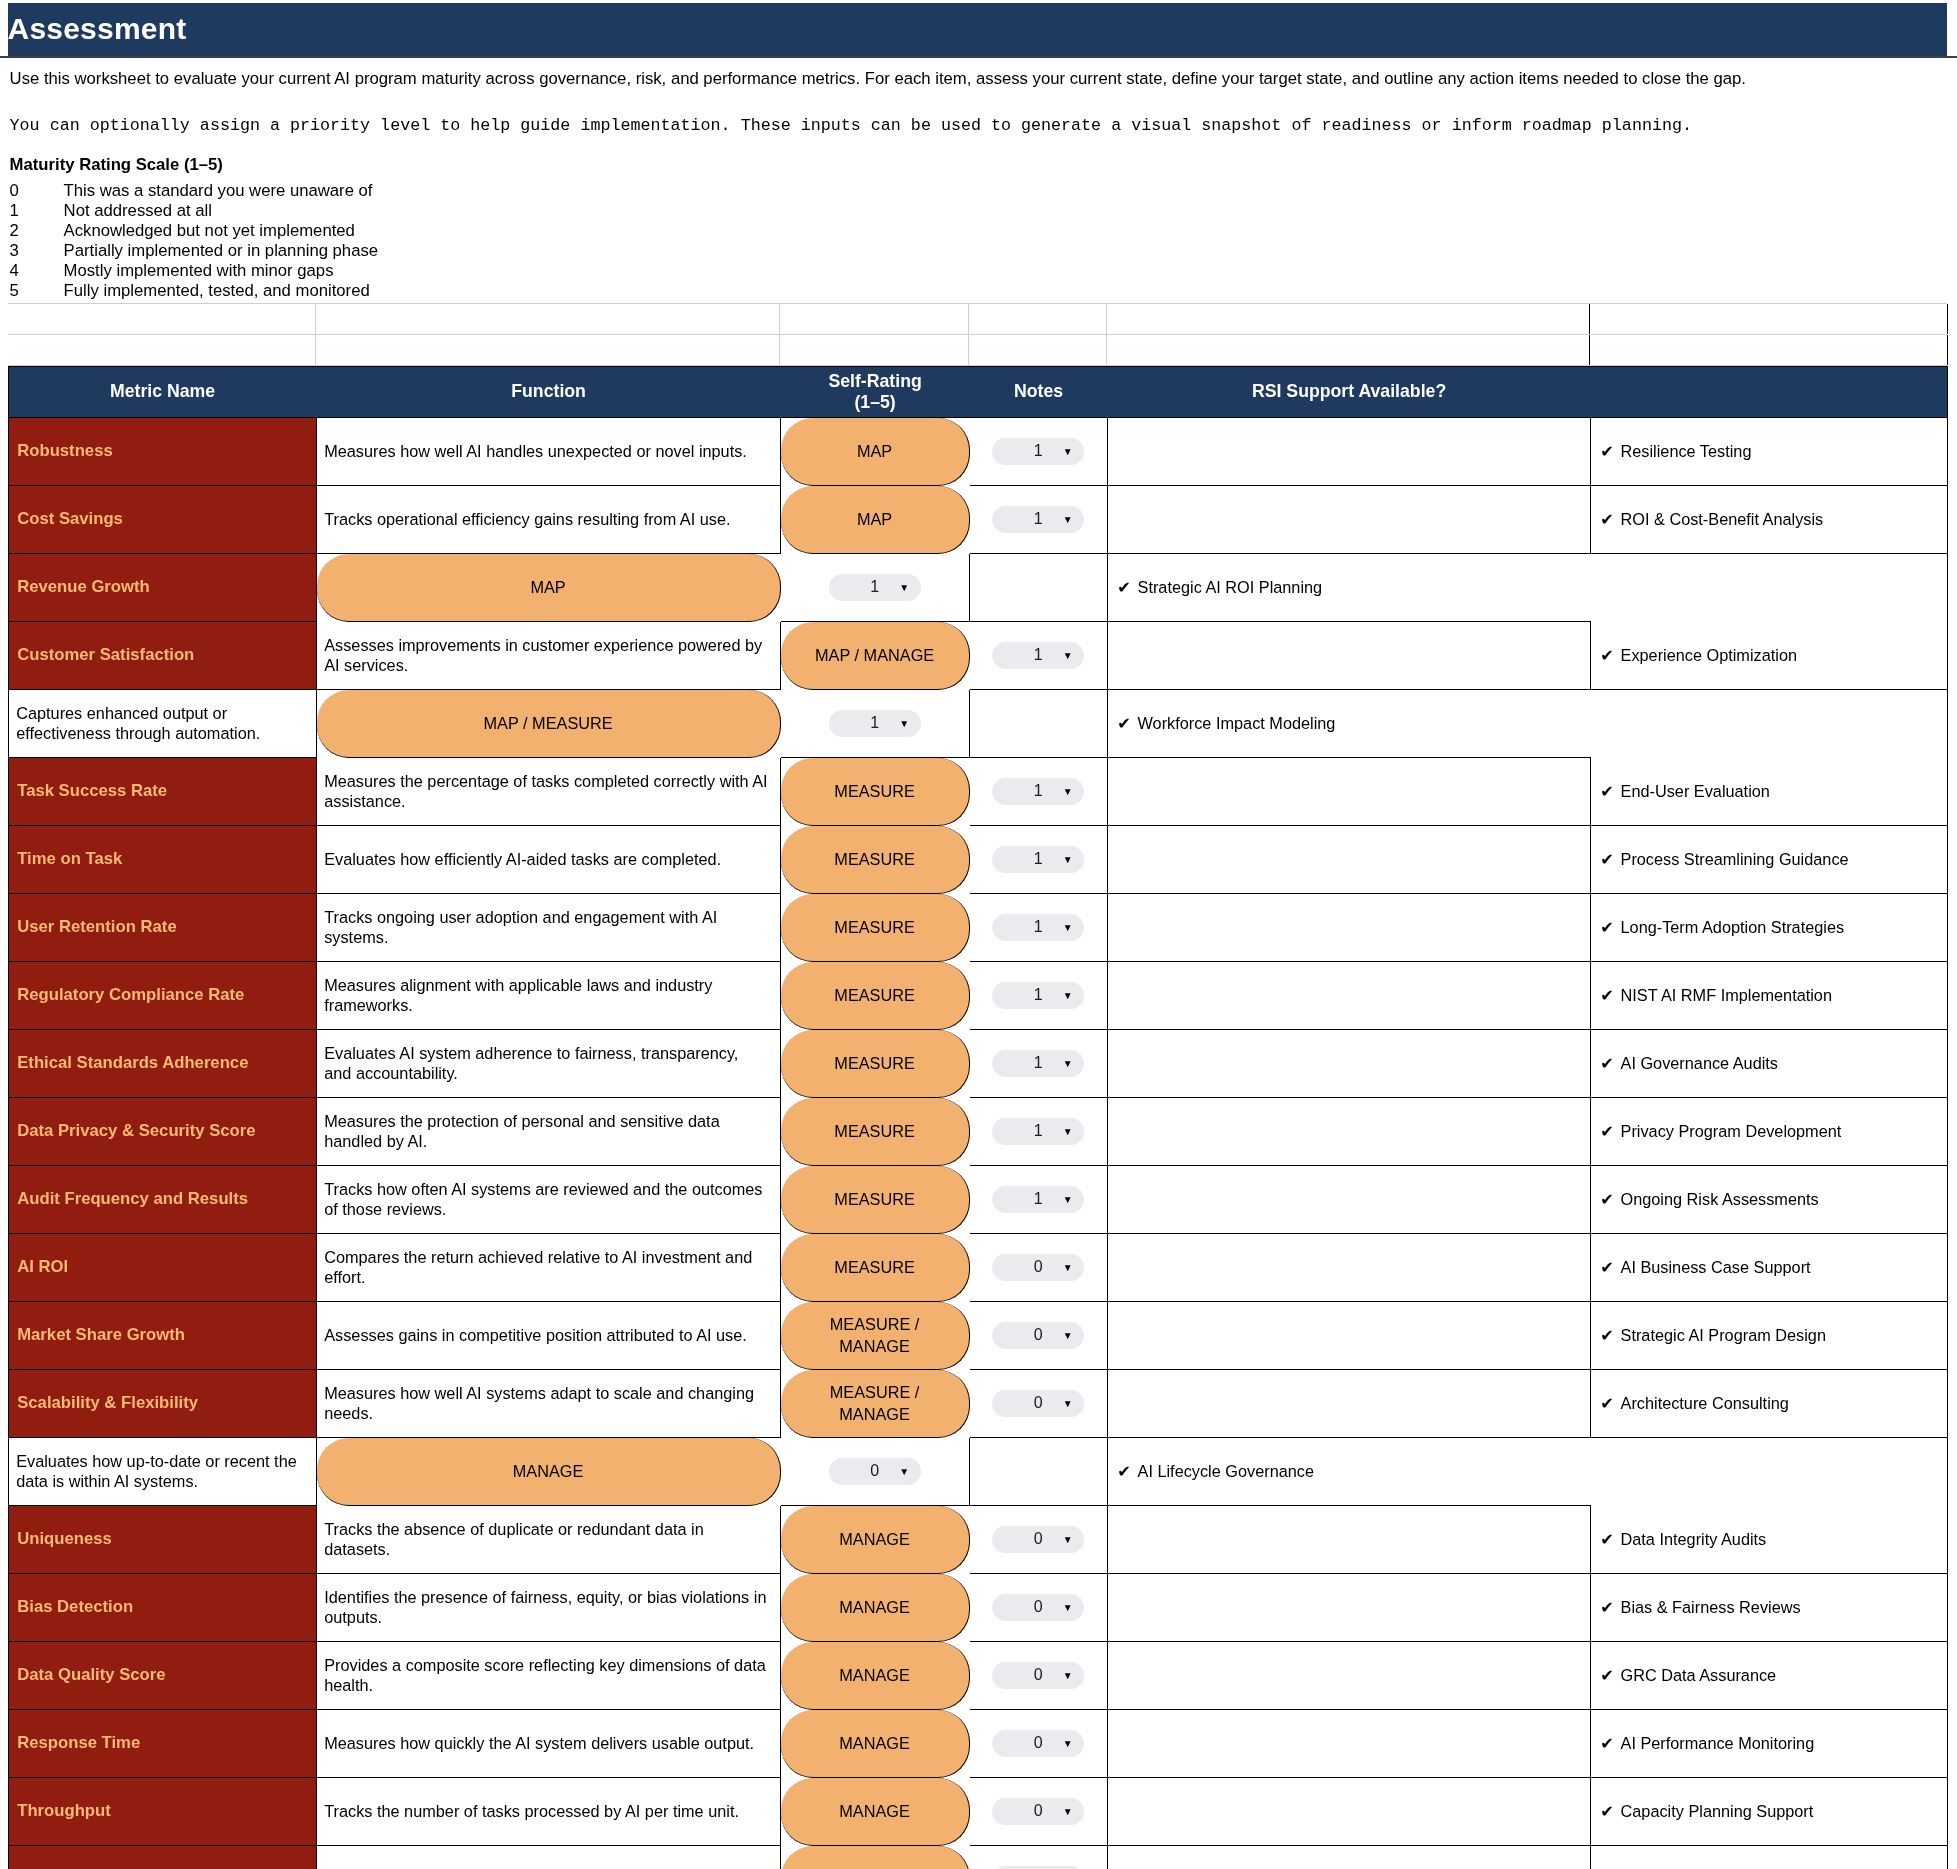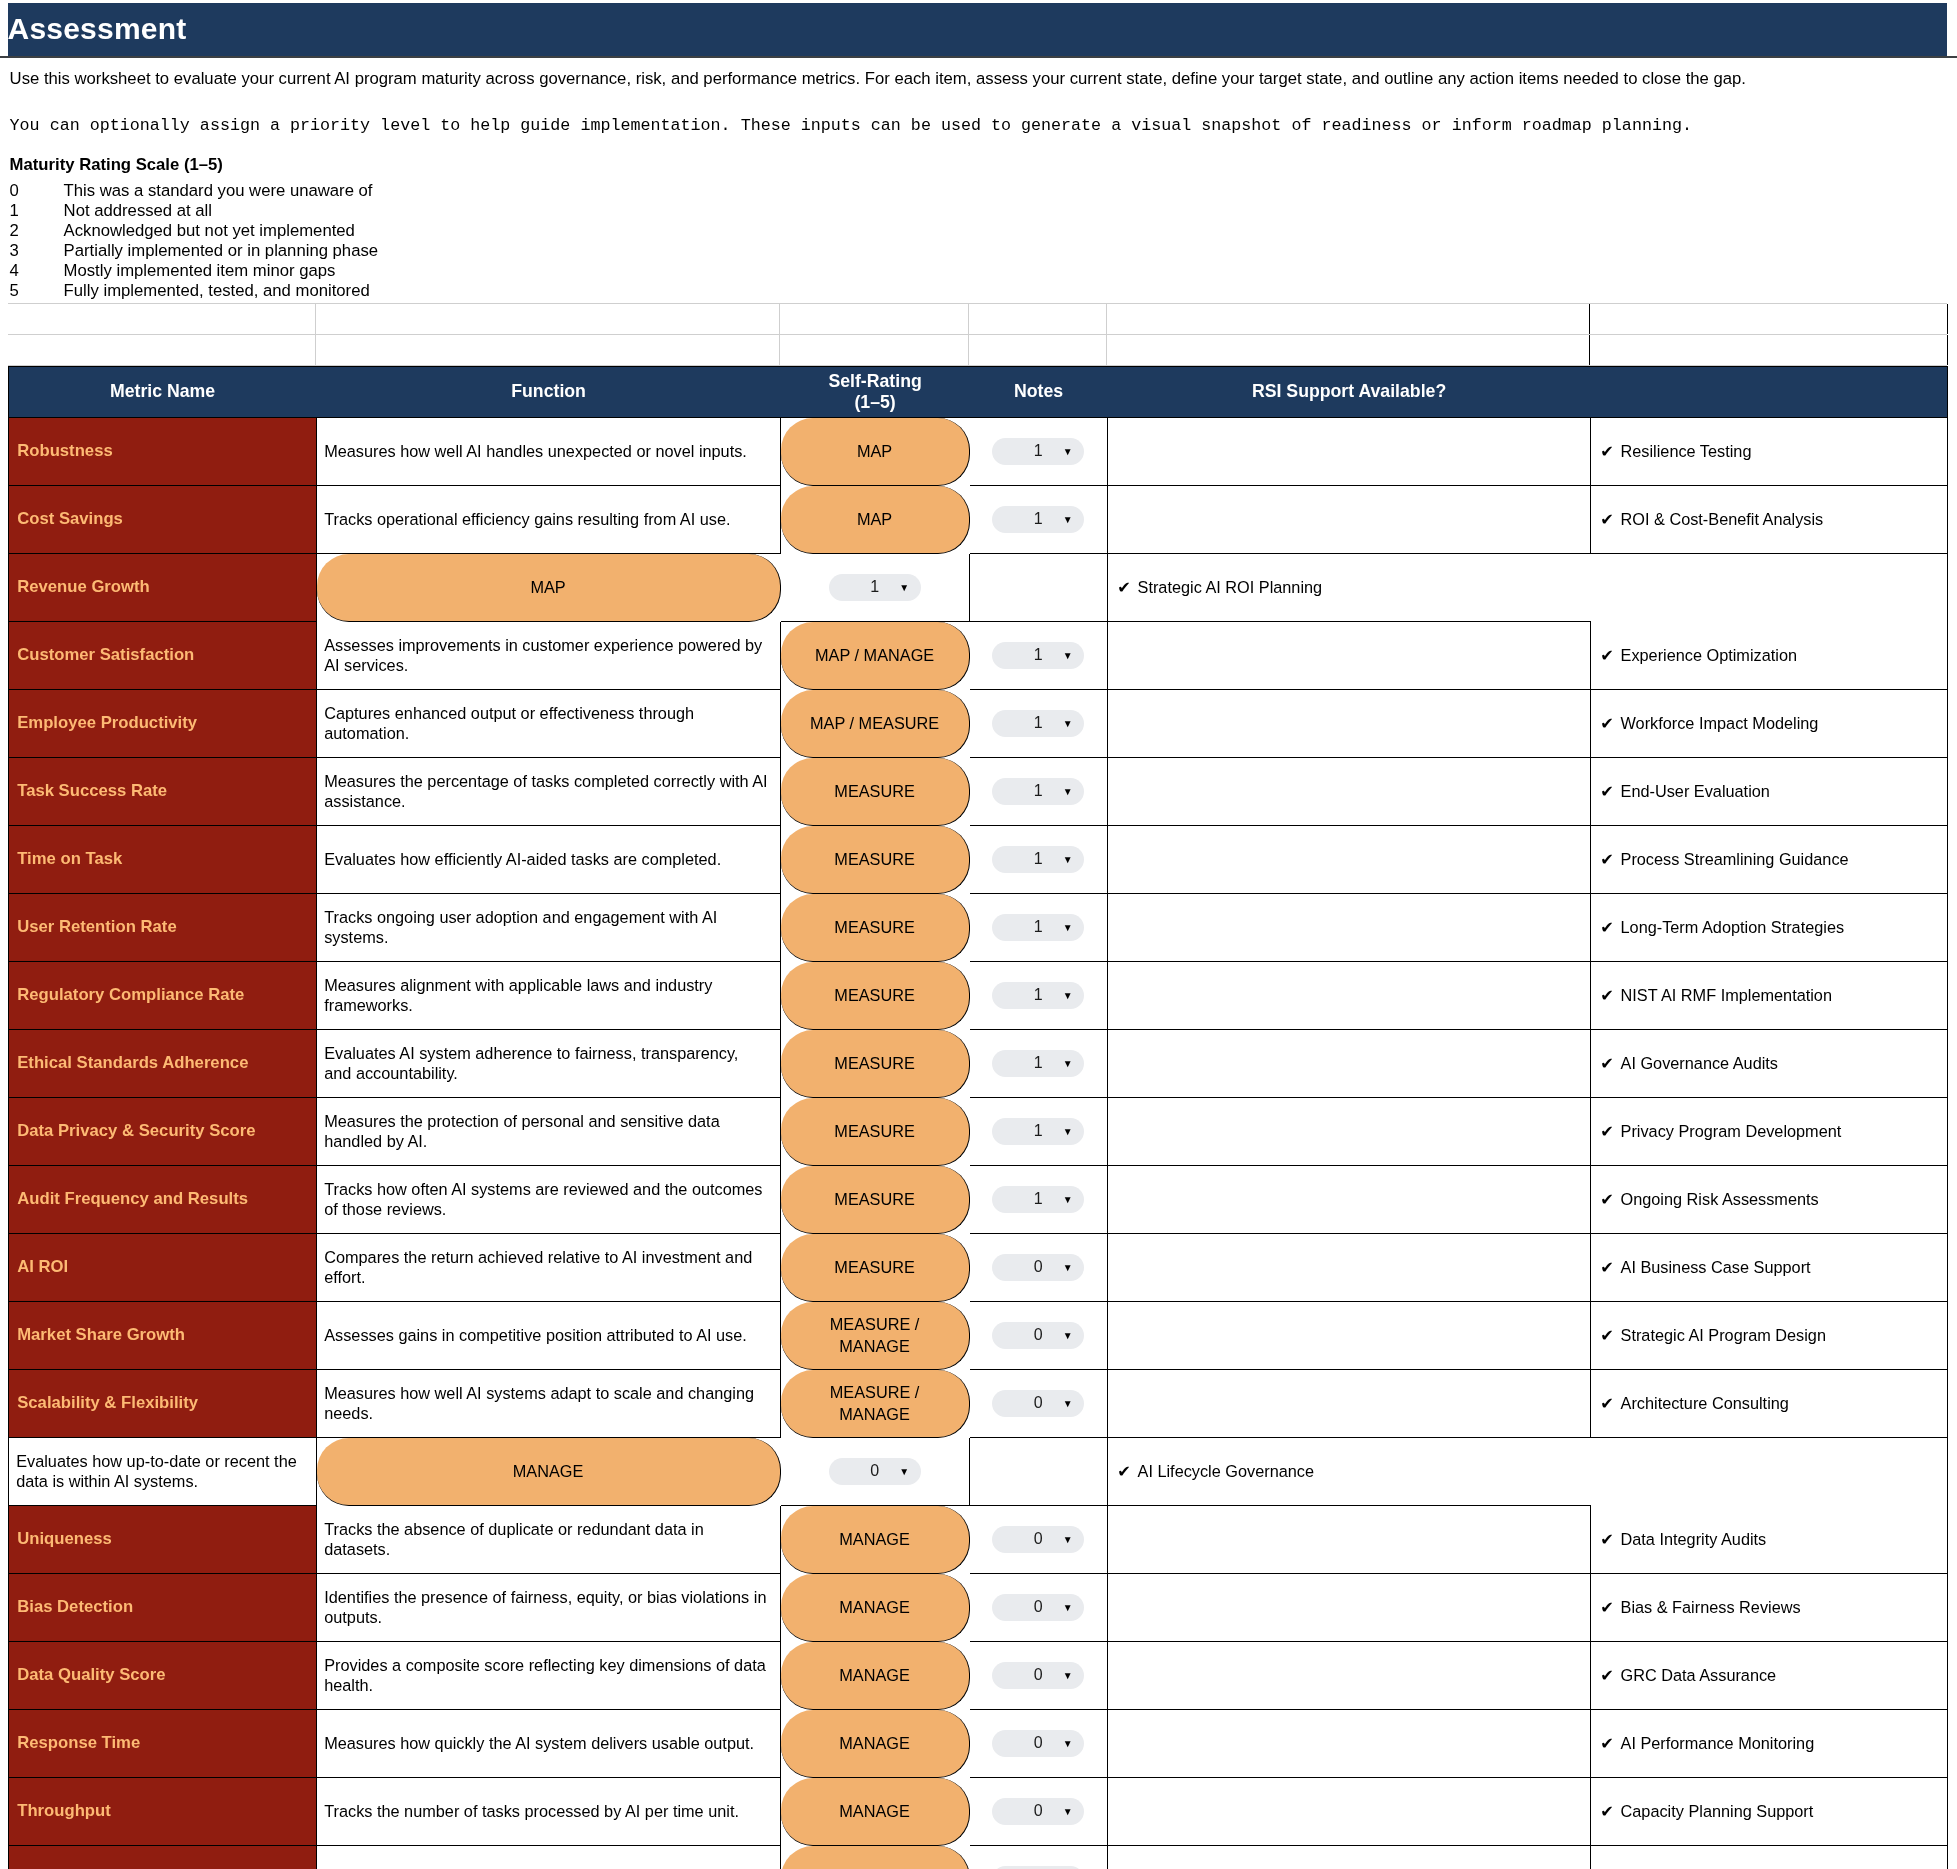--- a/index.html
+++ b/index.html
@@ -82,21 +82,21 @@
       <div class="scale-item">
     <span class="scale-level">2</span>
     <span class="scale-label">Acknowledged but not yet implemented</span>
   </div>
       <div class="scale-item">
     <span class="scale-level">3</span>
     <span class="scale-label">Partially implemented or in planning phase</span>
   </div>
       <div class="scale-item">
     <span class="scale-level">4</span>
-    <span class="scale-label">Mostly implemented item minor gaps</span>
+    <span class="scale-label">Mostly implemented with minor gaps</span>
   </div>
       <div class="scale-item">
     <span class="scale-level">5</span>
     <span class="scale-label">Fully implemented, tested, and monitored</span>
   </div>
     </div>
 </div>
 
 <div class="spacer-grid">
   <div class="spacer-row">
@@ -194,21 +194,20 @@
         <span class="chip-arrow">▼</span>
       </div>
     </div>
     <div class="cell c-notes"></div>
     <div class="cell c-rsi">
       <span class="check">✔</span>
       <span>Experience Optimization</span>
     </div>
   </div>
       <div class="row">
-    <div class="cell c-metric">Employee Productivity</div>
     <div class="cell c-kpi">Captures enhanced output or effectiveness through automation.</div>
     <div class="cell c-func">MAP / MEASURE</div>
     <div class="cell c-rate">
       <div class="chip">
         <span class="chip-value">1</span>
         <span class="chip-arrow">▼</span>
       </div>
     </div>
     <div class="cell c-notes"></div>
     <div class="cell c-rsi">

